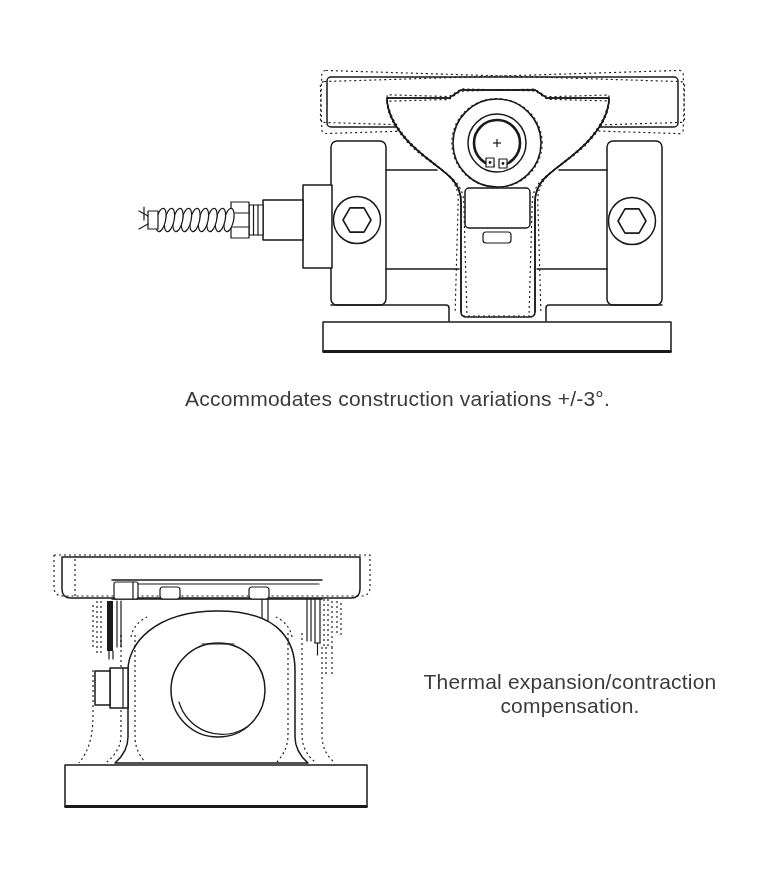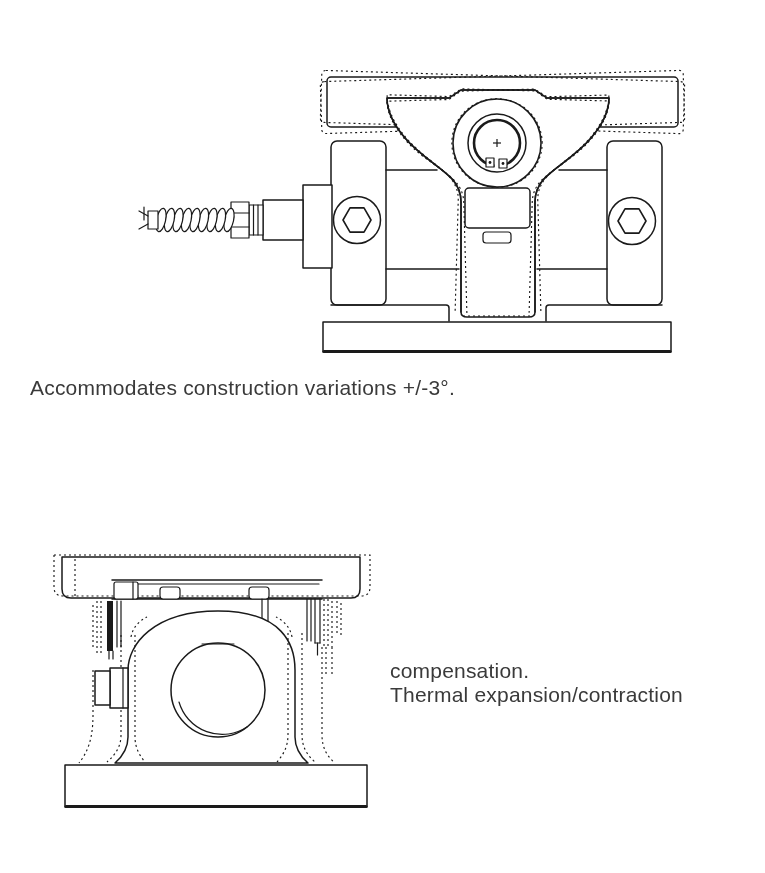--- a/index.html
+++ b/index.html
@@ -5,21 +5,21 @@
   html,body{margin:0;padding:0;}
   body{
     width:765px;height:873px;position:relative;background:#ffffff;
     font-family:"Liberation Sans",sans-serif;overflow:hidden;
   }
   .fig{position:absolute;}
   #fig1{left:135px;top:50px;}
   #fig2{left:35px;top:535px;}
   .caption{
     position:absolute;color:#3a3a3a;font-size:21px;line-height:24px;
-    letter-spacing:0.2px;
+    text-align:center;letter-spacing:0.2px;margin-top:11px;
   }
   #caption1{left:30px;right:0;top:376px;}
   #caption2{left:390px;width:360px;top:659px;}
   svg{display:block;}
   svg *{vector-effect:none;}
   .ln{stroke:#1a1a1a;stroke-width:1.5;fill:none;stroke-linejoin:round;stroke-linecap:round;}
   .lnf{stroke:#1a1a1a;stroke-width:1.5;fill:#ffffff;stroke-linejoin:round;}
   .thin{stroke-width:1.2;}
   .dot{stroke:#1a1a1a;stroke-width:1.15;fill:none;stroke-dasharray:2 3;stroke-linecap:butt;}
   .dotf{stroke:#1a1a1a;stroke-width:1.15;fill:none;stroke-dasharray:2 3;}
@@ -240,15 +240,15 @@
   </g>
 
   <g>
     <rect class="lnf" x="30" y="230" width="302" height="42"></rect>
     <line class="ln bold" x1="31" y1="271.5" x2="331" y2="271.5"></line>
   </g>
 </svg>
 </div>
 
 <div class="caption" id="caption2">
+  <span style="display:block">Thermal expansion/contraction</span>
   <span style="display:block">compensation.</span>
-  <span style="display:block">Thermal expansion/contraction</span>
 </div>
 
 </body></html>

